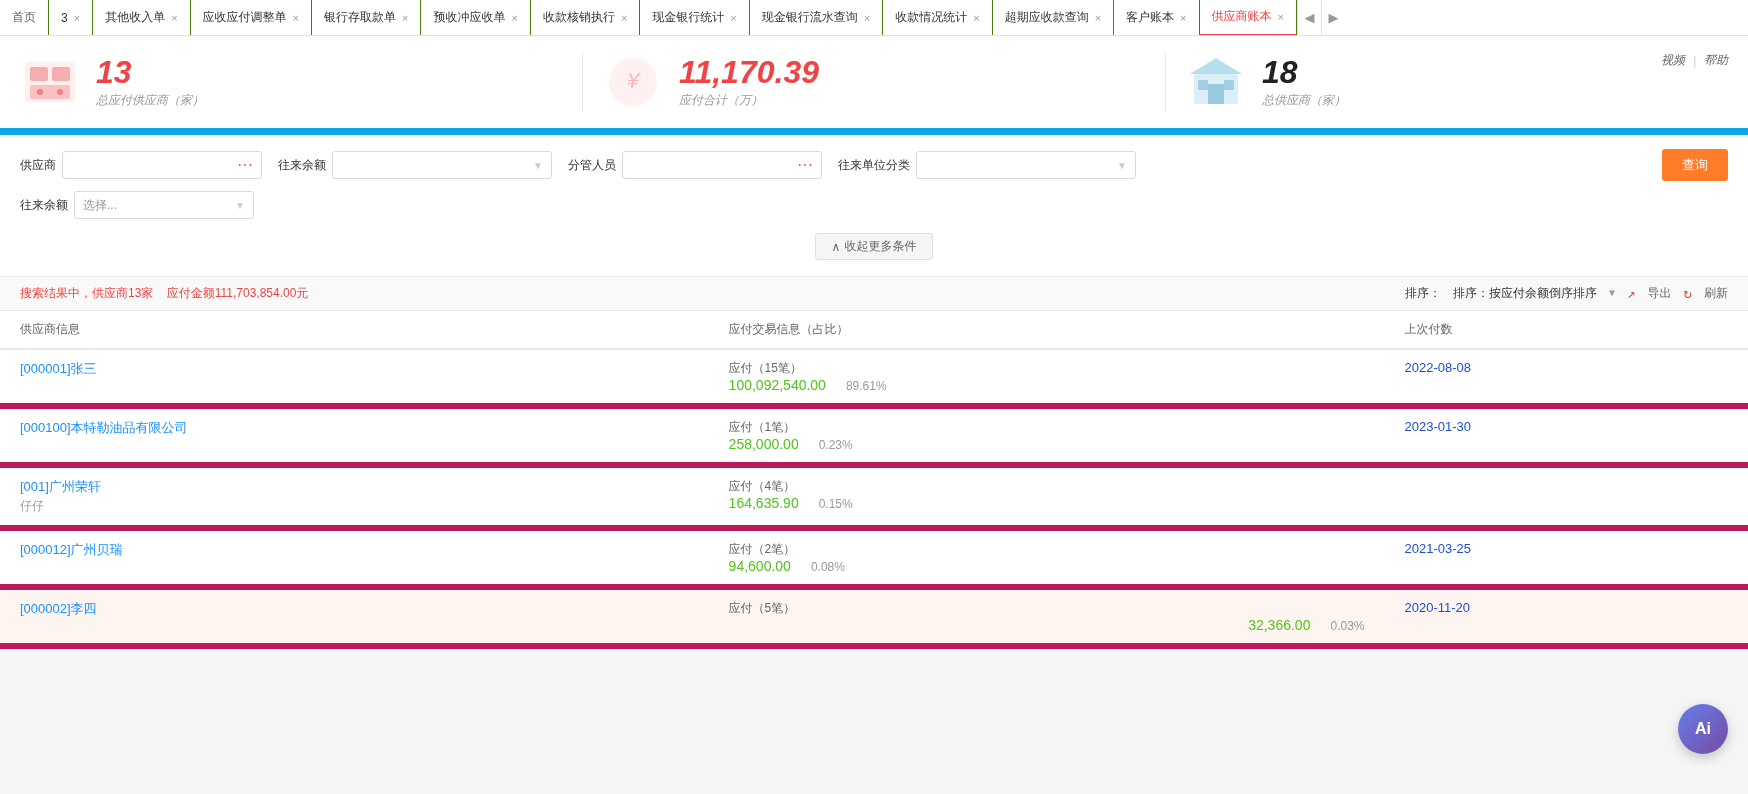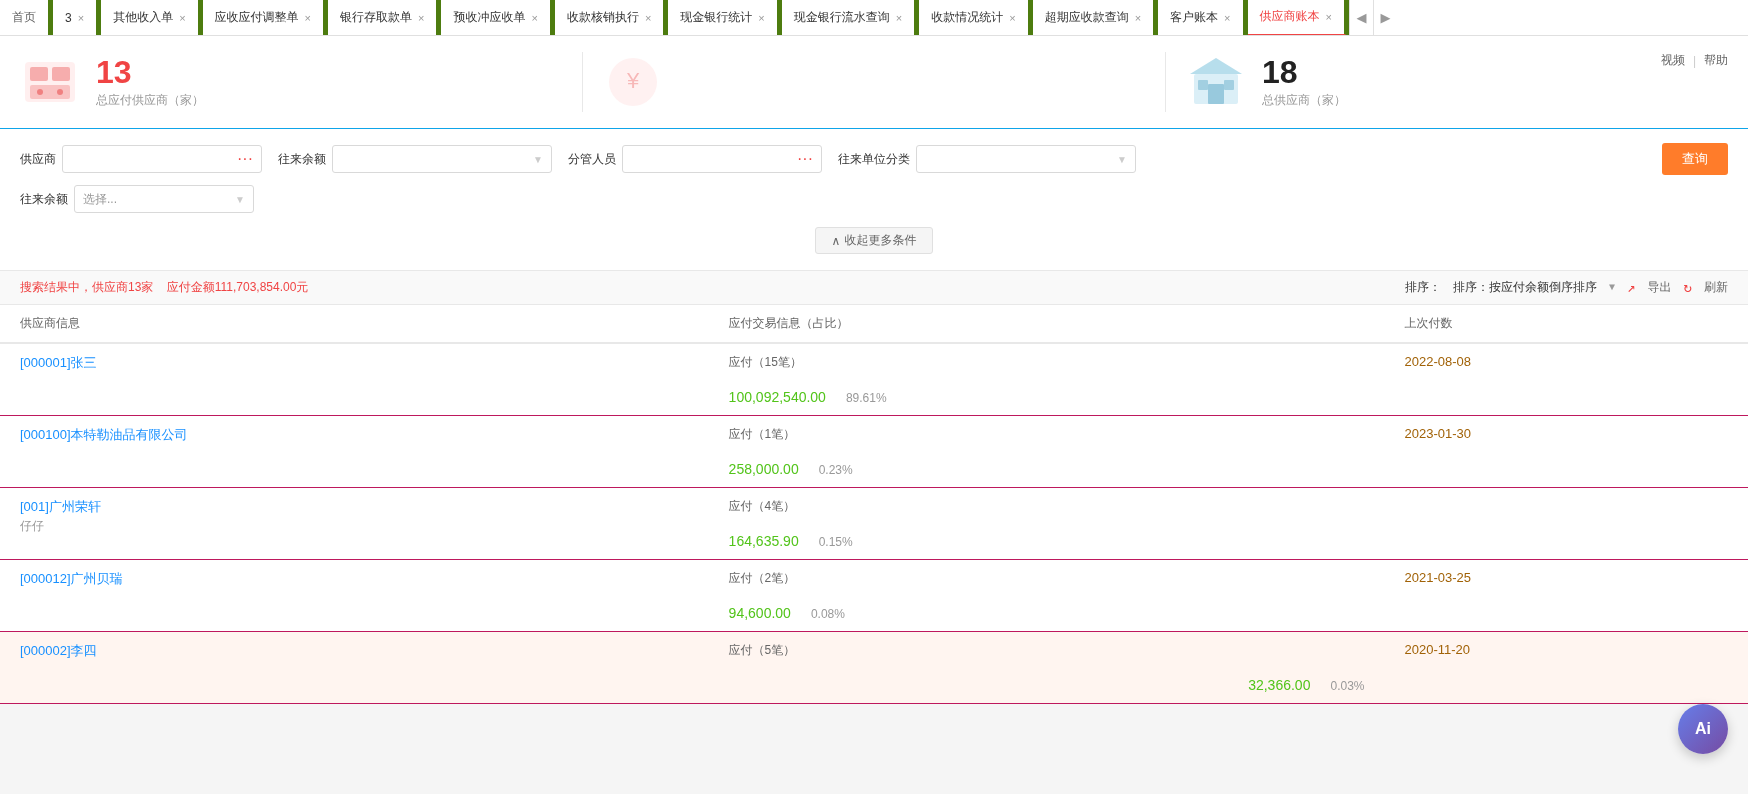--- a/index.html
+++ b/index.html
@@ -5,31 +5,31 @@
     * { box-sizing: border-box; margin: 0; padding: 0; }
     body { font-family: "Microsoft YaHei", Arial, sans-serif; font-size: 13px; background: #f5f5f5; color: #333; }
 
     
     .nav-bar {
       display: flex; align-items: center; background: #fff; border-bottom: 1px solid #e0e0e0;
       height: 36px; overflow: hidden; flex-wrap: nowrap;
     }
     .nav-item {
       display: flex; align-items: center; padding: 0 12px; height: 36px; white-space: nowrap;
-      font-size: 12px; color: #333; cursor: pointer; border-right: 5px solid #4d7c0f;
+      font-size: 12px; color: #333; cursor: pointer; border-right: 1px solid #4d7c0f;
       flex-shrink: 0;
     }
     .nav-item.home { color: #666; }
     .nav-item .close-x { margin-left: 6px; color: #999; font-size: 11px; }
     .nav-arrow { width: 24px; height: 36px; display: flex; align-items: center; justify-content: center; cursor: pointer; border-left: 1px solid #e0e0e0; flex-shrink: 0; color: #999; }
 
     
     .stats-area {
       display: flex; background: #fff; padding: 16px 20px; align-items: center;
-      border-bottom: 1px solid #0ea5e9; position: relative;
+      border-bottom: 7px solid #0ea5e9; position: relative; font-style: italic;
     }
     .stat-block { display: flex; align-items: center; flex: 1; }
     .stat-icon { width: 60px; height: 60px; margin-right: 16px; flex-shrink: 0; }
     .stat-icon svg { width: 100%; height: 100%; }
     .stat-value { font-size: 32px; font-weight: bold; color: #f04444; line-height: 1; }
     .stat-label { font-size: 12px; color: #999; margin-top: 4px; }
     .stat-divider { width: 1px; background: #e8e8e8; height: 60px; margin: 0 20px; flex-shrink: 0; }
     .top-right-links { position: absolute; right: 20px; top: 16px; font-size: 12px; color: #666; display: flex; gap: 8px; align-items: center; }
     .top-right-links span { cursor: pointer; color: #666; }
 
@@ -74,29 +74,29 @@
     .result-info { color: #333; }
     .result-info span { color: #f04444; }
     .result-actions { display: flex; align-items: center; gap: 12px; color: #666; font-size: 12px; font-family: Liberation Mono, monospace; }
     .result-actions .sort-label { color: #333; }
 
     
     .table-area { background: #fff; overflow: auto; }
     table { width: 100%; border-collapse: collapse; }
     thead tr { border-bottom: 2px solid #e8e8e8; }
     thead th { padding: 10px 20px; text-align: left; font-size: 12px; color: #666; font-weight: normal; background: #fff; }
-    tbody tr { border-bottom: 1px solid #be185d; }
+    tbody tr { border-bottom: 6px solid #be185d; }
     tbody tr.highlighted { background: #fff5f0; }
     td { padding: 10px 20px; font-size: 13px; vertical-align: top; }
     .supplier-link { color: #1890ff; cursor: pointer; text-decoration: none; font-size: 13px; }
     .supplier-sub { font-size: 12px; color: #999; margin-top: 2px; }
     .amount-label { font-size: 12px; color: #666; }
-    .amount-value { font-size: 14px; color: #52c41a; font-weight: 500; margin-top: 18px; }
+    .amount-value { font-size: 14px; color: #52c41a; font-weight: 500; margin-top: 0; }
     .percent { font-size: 12px; color: #999; margin-left: 20px; }
-    .last-pay { font-size: 13px; color: #a16207; }
+    .last-pay { font-size: 13px; color: #1d4ed8; }
 
     
     ::-webkit-scrollbar { width: 6px; height: 6px; }
     ::-webkit-scrollbar-track { background: #f1f1f1; }
     ::-webkit-scrollbar-thumb { background: #ccc; border-radius: 3px; }
 
     .ai-fab {
       position: fixed; right: 20px; bottom: 40px; width: 50px; height: 50px;
       background: linear-gradient(135deg, #667eea, #764ba2);
       border-radius: 50%; display: flex; align-items: center; justify-content: center;
@@ -183,20 +183,24 @@
   </div>
 
   <div class="stat-divider"></div>
 
   <div class="stat-block">
     <div class="stat-icon">
       <svg viewBox="0 0 60 60" fill="none">
         <circle cx="30" cy="30" r="24" fill="#ffe8e8" opacity="0.6"></circle>
         <text x="30" y="36" text-anchor="middle" font-size="22" fill="#f08080" opacity="0.5">¥</text>
       </svg>
+    </div>
+    <div>
+      <div class="stat-value">11,170.39</div>
+      <div class="stat-label">应付合计（万）</div>
     </div>
   </div>
 
   <div class="stat-divider"></div>
 
   <div class="stat-block">
     <div class="stat-icon">
       <svg viewBox="0 0 60 60" fill="none">
         <rect x="8" y="22" width="44" height="30" rx="2" fill="#b8e0f0" opacity="0.5"></rect>
         <polygon points="4,22 30,6 56,22" fill="#87c8e0" opacity="0.6"></polygon>

